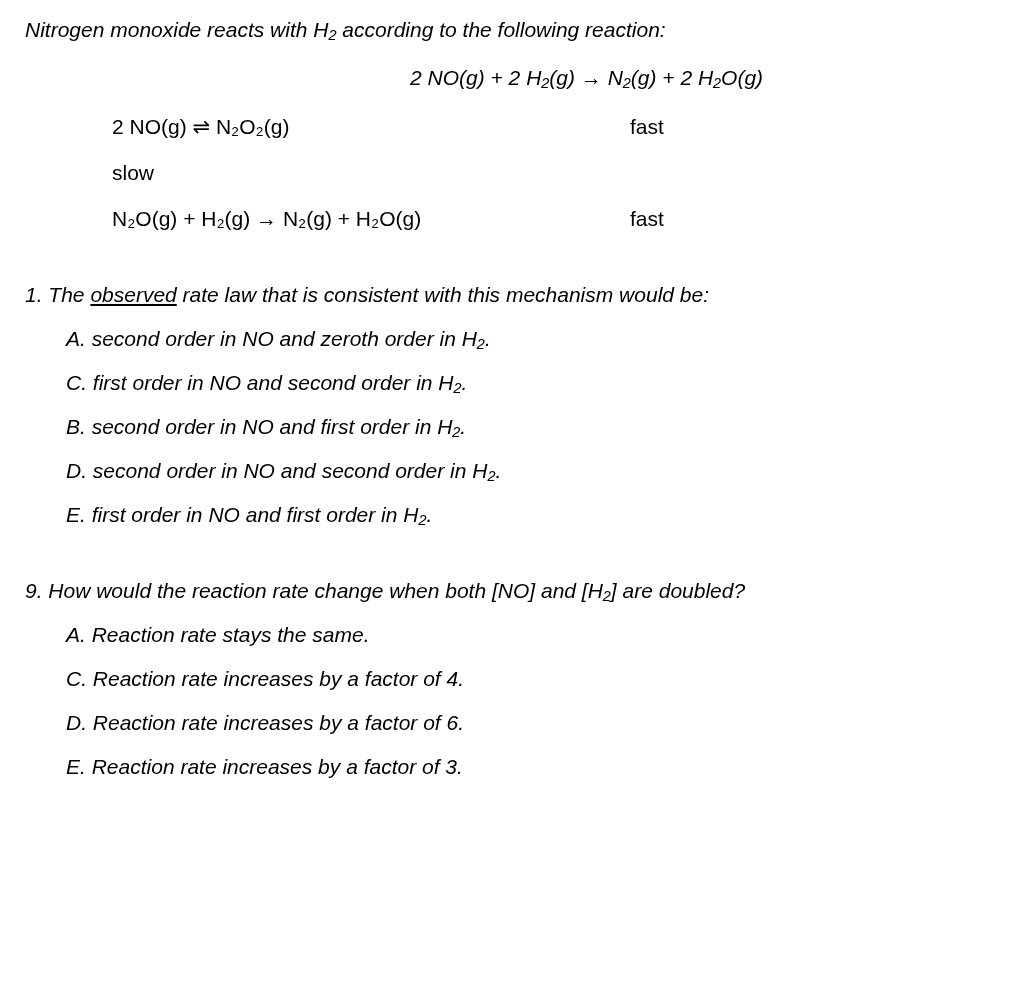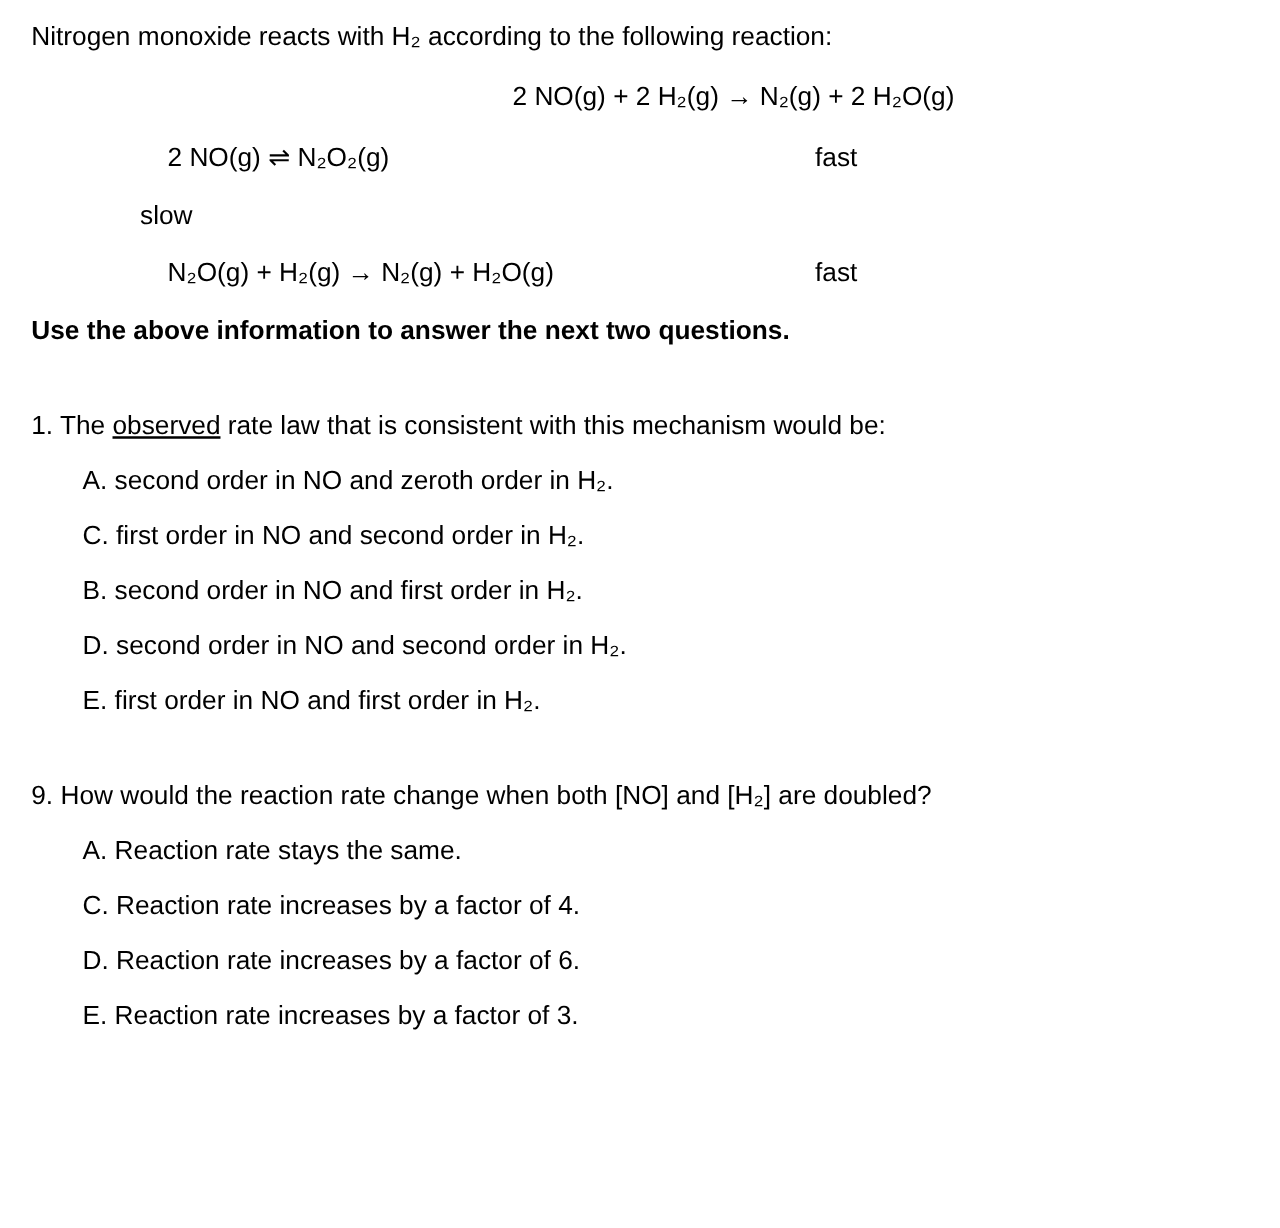--- a/index.html
+++ b/index.html
@@ -11,20 +11,21 @@
     width: 1024px;
     height: 982px;
     font-family: "Liberation Sans", "DejaVu Sans", sans-serif;
     color: #000000;
     font-size: 21px;
     overflow: hidden;
   }
   p {
     margin: 0;
     line-height: 28px;
+    font-style: italic;
   }
   .intro-line {
     margin: 16px 0 0 25px;
   }
   .centered-eq {
     margin: 20px 0 0 410px;
   }
   .mech-label {
     margin: 35px 0 0 48px;
   }
@@ -33,21 +34,20 @@
   }
   .mech-row {
     display: flex;
     align-items: baseline;
     line-height: 28px;
     margin-bottom: 18px;
   }
   .mech-eq {
     width: 518px;
     flex: 0 0 518px;
-    margin-left: 22px;
   }
   .mech-speed {
     flex: 0 0 auto;
   }
   .instruction {
     margin: 10px 0 0 25px;
     font-weight: bold;
   }
   .q-prompt {
     margin: 48px 0 0 25px;
@@ -76,21 +76,20 @@
     </div>
     <div class="mech-row">
       <span class="mech-speed">slow</span>
     </div>
     <div class="mech-row">
       <span class="mech-eq">N₂O(g) + H₂(g) → N₂(g) + H₂O(g)</span>
       <span class="mech-speed">fast</span>
     </div>
   </div>
 
-  <p class="instruction">Use the above information to answer the next two questions.</p>
 
   <div class="question">
     <p class="q-prompt"><span>1. The </span><span class="underline">observed</span><span> rate law that is consistent with this mechanism would be:</span></p>
     <p class="option">A. second order in NO and zeroth order in H₂.</p>
     <p class="option">C. first order in NO and second order in H₂.</p>
     <p class="option">B. second order in NO and first order in H₂.</p>
     <p class="option">D. second order in NO and second order in H₂.</p>
     <p class="option">E. first order in NO and first order in H₂.</p>
   </div>
 

